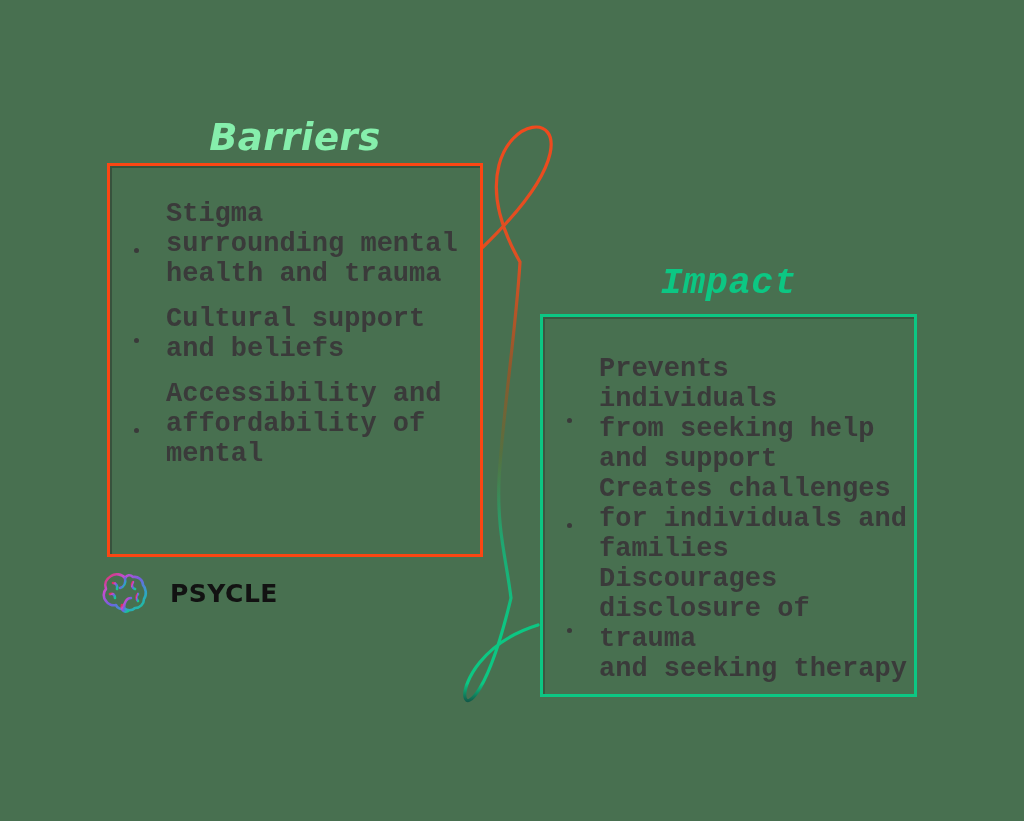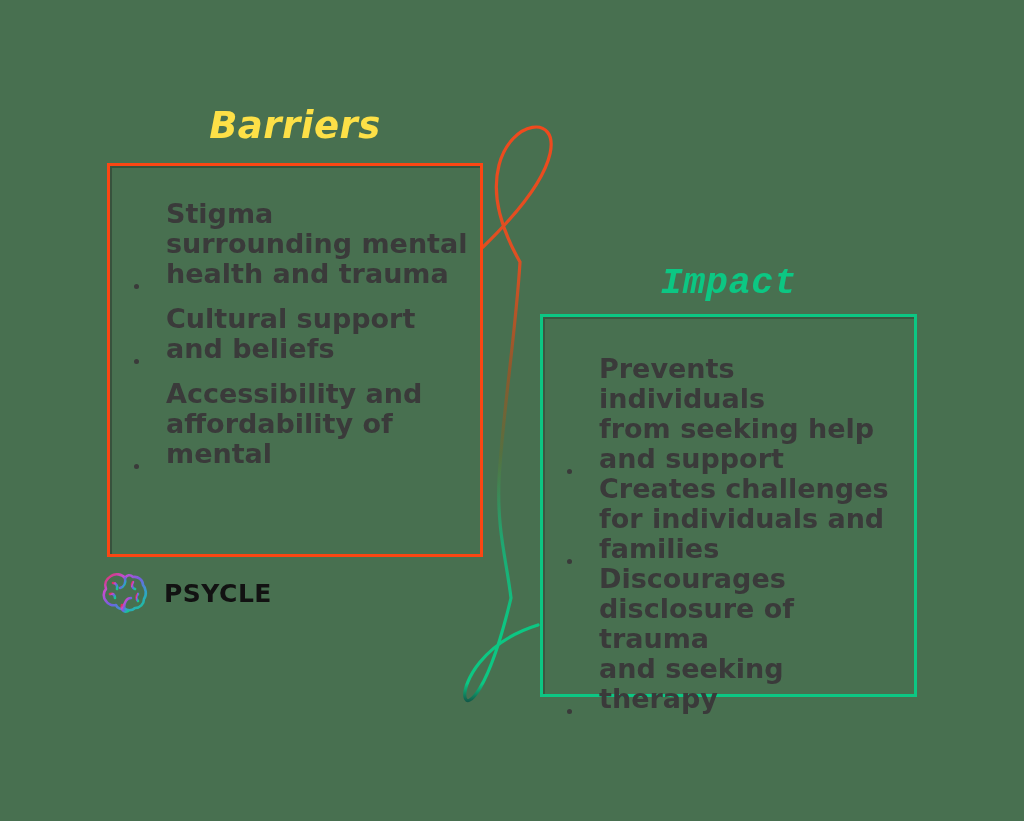--- a/index.html
+++ b/index.html
@@ -17,35 +17,35 @@
   }
   .impact-box {
     left:540px; top:314px; width:371px; height:377px;
     border-color:#0CC783;
     box-shadow: inset 2px 2px 0 rgba(25,25,25,0.28);
   }
   .box-title {
     position:absolute; font-style:italic; font-weight:bold;
     font-size:37px; text-align:center; letter-spacing:0.5px;
   }
-  .barriers-title { left:107px; top:104px; width:376px; color:#fde047;font-style:italic; }
+  .barriers-title { left:107px; top:116px; width:376px; color:#86efac;font-style:italic; }
   .impact-title  { left:540px; top:262px; width:377px; color:#0CC783;font-family:Liberation Mono, monospace; }
   .bullets { position:absolute; left:0; right:6px; display:flex; flex-direction:column; }
   .barriers-box .bullets { top:33px; gap:15px; }
   .impact-box .bullets  { top:37px; gap:0; }
-  .bullet { display:flex; align-items:flex-end; }
+  .bullet { display:flex; align-items:center;font-family:Liberation Mono, monospace; }
   .bullet-dot {
     flex:none; width:5px; height:5px; border-radius:50%;
     background:#3A3A3A; margin:12px 0 0 24px;
   }
   .bullet-text {
     margin-left:27px; font-size:27px; line-height:30px;
     font-weight:bold; color:#3A3A3A; white-space:pre-line;
   }
-  .logo { position:absolute; left:100px; top:570px; display:flex; align-items:center; gap:14px; }
+  .logo { position:absolute; left:100px; top:570px; display:flex; align-items:center; gap:20px; }
   .logo-text {
     font-size:25px; font-weight:bold; color:#121212; letter-spacing:0.5px;
   }
 </style>
 </head>
 <body>
 
 <div class="canvas">
 
   <svg class="thread-svg" width="1024" height="821" viewBox="0 0 1024 821">

